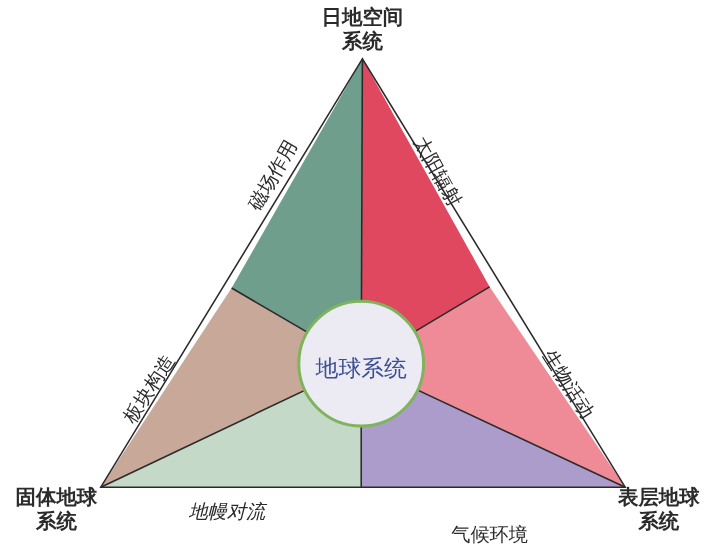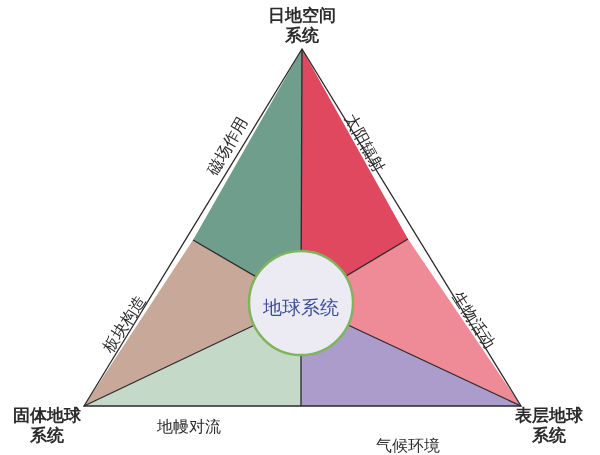--- a/index.html
+++ b/index.html
@@ -49,18 +49,18 @@
 </div>
 <div class="lbl vertex" style="left:494px; top:405px;">
   <div>表层地球</div>
   <div>系统</div>
 </div>
 
 <div class="side" style="left:196px; top:136px; transform: rotate(-60deg);">磁场作用</div>
 <div class="side" style="left:93px; top:314px; transform: rotate(-57deg);">板块构造</div>
 <div class="side" style="left:332px; top:133px; transform: rotate(61deg);">太阳辐射</div>
 <div class="side" style="left:441px; top:310px; transform: rotate(57deg);">生物活动</div>
-<div class="side" style="left:157px; top:417px;">地幔对流</div>
+<div class="side" style="left:157px; top:417px;font-style:italic;">地幔对流</div>
 <div class="side" style="left:376px; top:436px;">气候环境</div>
 
 <div class="center-text">
   <div>地球系统</div>
 </div>
 
 </body></html>

